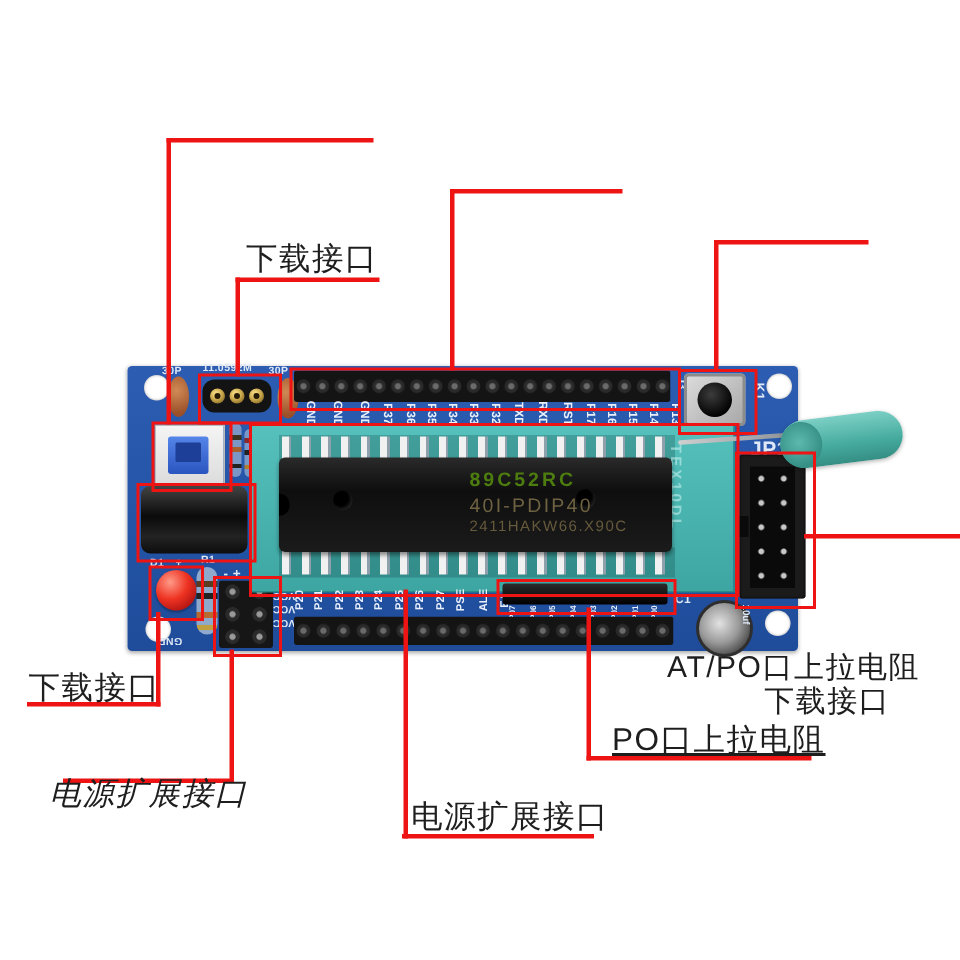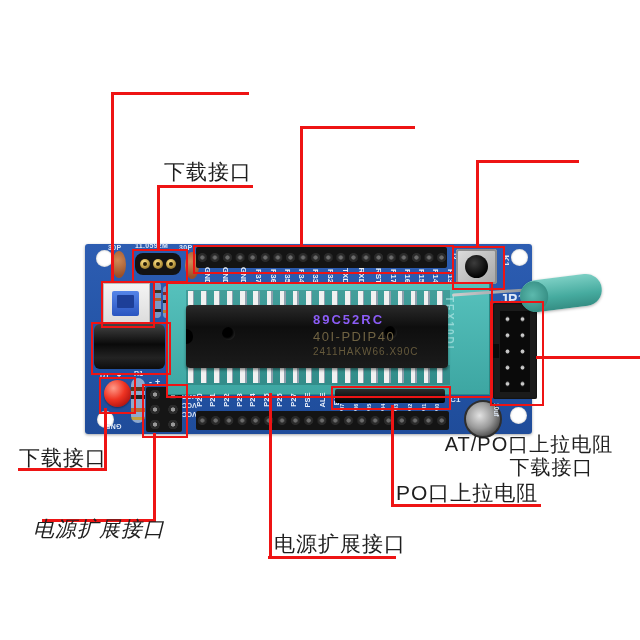--- a/index.html
+++ b/index.html
@@ -118,21 +118,21 @@
   <div class="abs" style="left:186px;top:365px;width:264px;height:20px;background:rgba(10,60,60,.25);"></div>
   <div class="abs sockpins" style="left:188px;top:291px;width:262px;height:15px;"></div>
   <div class="abs sockpins" style="left:188px;top:367px;width:262px;height:16px;"></div>
   <div class="abs" style="left:455px;top:296px;transform:rotate(90deg);transform-origin:0 0;color:rgba(210,245,245,.55);font-size:10px;letter-spacing:2px;font-weight:bold;">TEX10DL</div>
 
   <div class="abs" style="left:186px;top:305px;width:262px;height:63px;border-radius:4px;background:linear-gradient(180deg,#2a2a2a 0%,#0e0e0e 35%,#1b1b1b 100%);box-shadow:0 2px 3px rgba(0,0,0,.45);">
     <div style="position:absolute;left:0;top:24px;width:7px;height:15px;border-radius:0 15px 15px 0;background:#000;"></div>
     <div class="dimple" style="position:absolute;left:36px;top:22px;width:13px;height:13px;"></div>
     <div class="dimple" style="position:absolute;left:198px;top:21px;width:13px;height:13px;"></div>
   </div>
-  <div class="abs" style="left:313px;top:312px;font-size:13px;font-weight:bold;color:#8b5cf6;letter-spacing:2px;">89C52RC</div>
+  <div class="abs" style="left:313px;top:312px;font-size:13px;font-weight:bold;color:#4d7c0f;letter-spacing:2px;">89C52RC</div>
   <div class="abs" style="left:313px;top:329px;font-size:13px;color:#6f6242;letter-spacing:1.5px;">40I-PDIP40</div>
   <div class="abs" style="left:313px;top:346px;font-size:10px;color:#665a3c;letter-spacing:1px;">2411HAKW66.X90C</div>
 
   <div class="abs pinlabels rotn90 botlbl" style="left:196px;top:390px;width:148px;height:20px;">
       <span>P20</span>
       <span>P21</span>
       <span>P22</span>
       <span>P23</span>
       <span>P24</span>
       <span>P25</span>
@@ -201,17 +201,17 @@
   <div class="abs rline" style="left:269px;top:393px;width:3px;height:166px;"></div>
   <div class="abs rline" style="left:268px;top:556px;width:128px;height:3px;"></div>
   <div class="abs rline" style="left:391px;top:405px;width:3px;height:102px;"></div>
   <div class="abs rline" style="left:391px;top:504px;width:150px;height:3px;"></div>
   <div class="abs rline" style="left:536px;top:356px;width:122px;height:3px;"></div>
 
   <div class="abs callout" style="left:164px;top:158px;">下载接口</div>
   <div class="abs callout" style="left:19px;top:444px;">下载接口</div>
   <div class="abs callout" style="left:33px;top:515px;font-style:italic;">电源扩展接口</div>
   <div class="abs callout" style="left:274px;top:530px;">电源扩展接口</div>
-  <div class="abs callout" style="left:396px;top:479px;">PO口上拉电阻</div>
+  <div class="abs callout" style="left:408px;top:479px;text-decoration:underline;">PO口上拉电阻</div>
   <div class="abs callout" style="left:419px;top:431px;width:220px;text-align:center;font-size:20px;">AT/PO口上拉电阻</div>
   <div class="abs callout" style="left:419px;top:454px;width:265px;text-align:center;font-size:20px;">下载接口</div>
 
 </div>
 
 </body></html>

